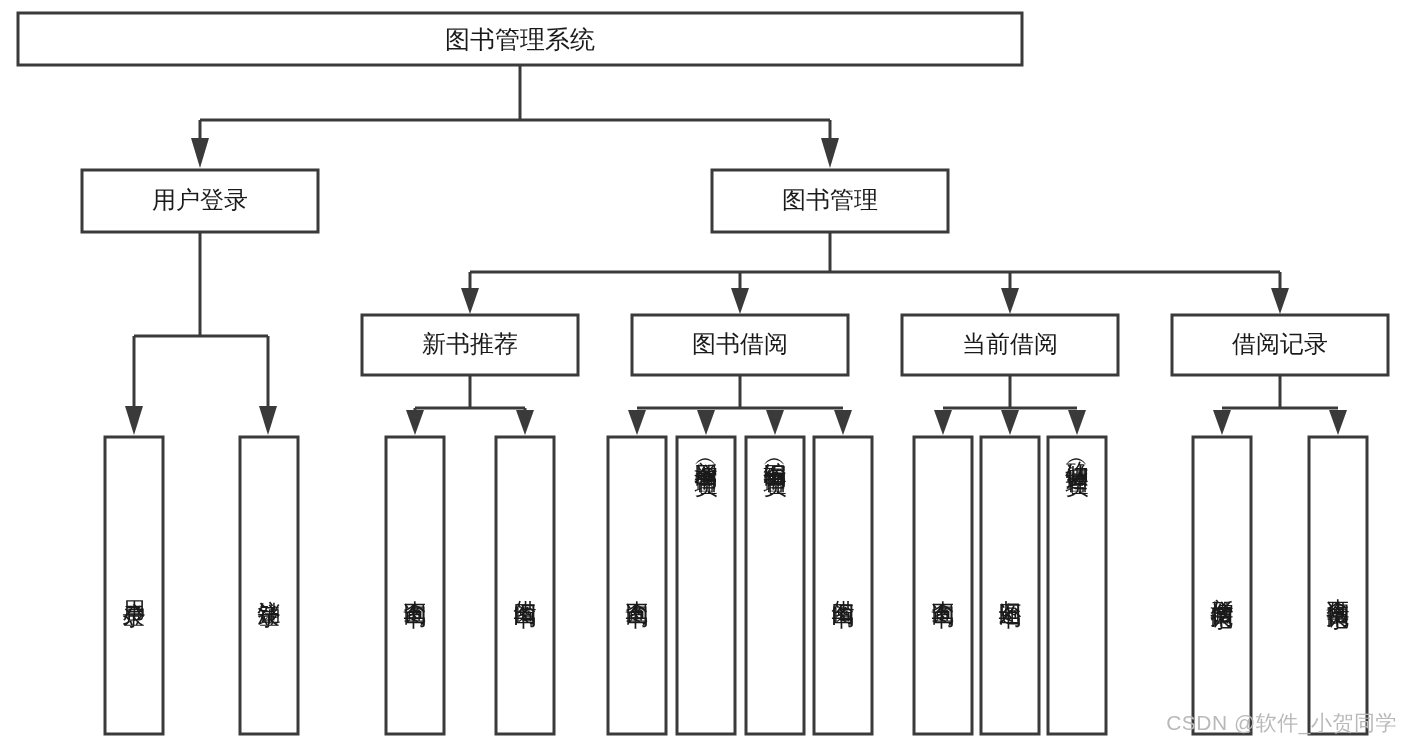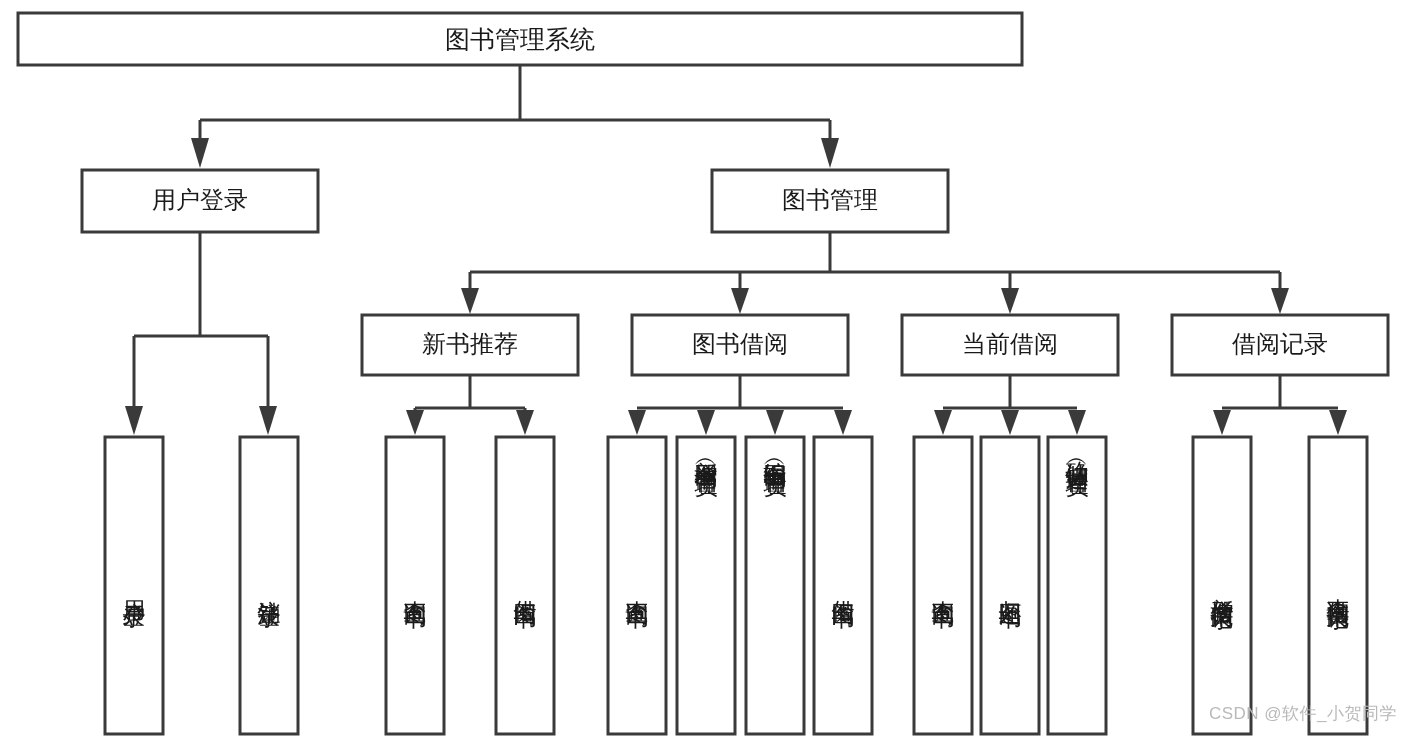--- a/index.html
+++ b/index.html
@@ -69,23 +69,23 @@
     font-size: 23px;
     line-height: 1.0;
     letter-spacing: 2px;
     color: #1a1a1a;
     white-space: nowrap;
     text-align: center;
   }
   .watermark {
     position: absolute;
     right: 8px;
-    bottom: 22px;
-    font-family: "Liberation Sans", "DejaVu Sans", sans-serif;
-    font-size: 17px;
+    bottom: 10px;
+    font-family: "Liberation Sans", "DejaVu Sans", sans-serif;
+    font-size: 21px;
     color: #b9b9b9;
     white-space: nowrap;
     letter-spacing: 0.5px;
   }
 </style>
 </head>
 <body>
 
 <div id="diagram-root">
 

